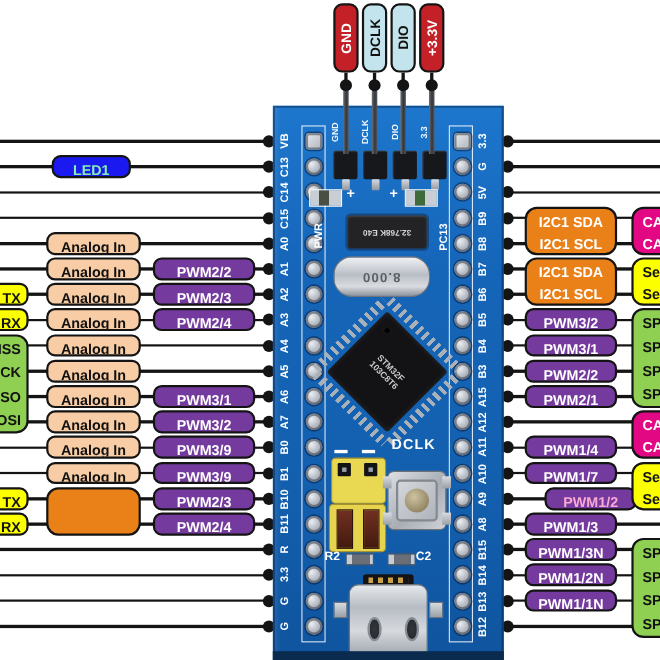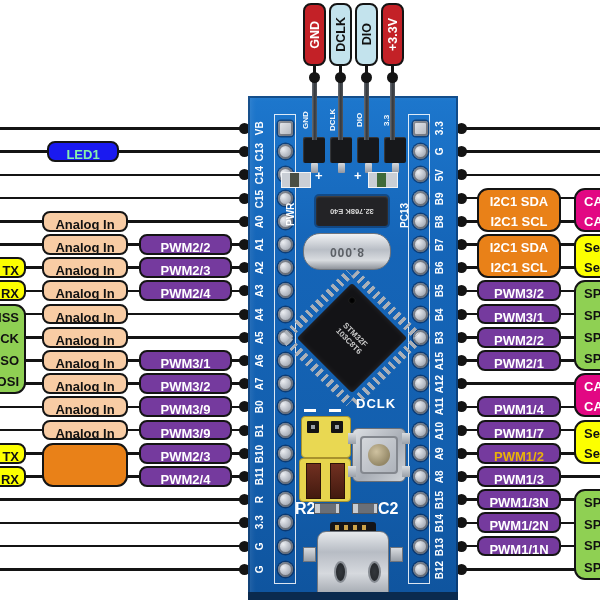--- a/index.html
+++ b/index.html
@@ -66,21 +66,21 @@
   .jslot{position:absolute;width:15px;height:36px;background:linear-gradient(180deg,#713021,#431a0f);border:1px solid #2c1208;box-sizing:border-box;}
   .jmark{position:absolute;width:12px;height:3px;background:#fff;}
   .rstbtn{position:absolute;width:54px;height:54px;border-radius:6px;border:1.5px solid #6c7077;box-sizing:border-box;
        background:linear-gradient(135deg,#dde0e4,#a8adb5 55%,#cfd3d8);}
   .rstbtn .inner{position:absolute;left:7px;top:7px;right:7px;bottom:7px;border:2px solid #84888f;border-radius:4px;
        background:linear-gradient(135deg,#d4d7db,#aeb3bb);}
   .rstbtn .dome{position:absolute;left:50%;top:50%;width:22px;height:22px;margin:-11px 0 0 -11px;border-radius:50%;
        background:radial-gradient(circle at 38% 35%,#cfc2a0,#948867 70%);}
   .tab{position:absolute;width:8px;height:11px;background:linear-gradient(180deg,#d9dce0,#9aa0a8);}
   .smd{position:absolute;width:26px;height:11px;background:linear-gradient(90deg,#c8ccd2 0 5px,#6a6f77 5px 21px,#c8ccd2 21px 26px);border:1px solid #53575e;box-sizing:border-box;}
-  .bsilk{position:absolute;color:#fff;font-weight:bold;font-size:16px;}
+  .bsilk{position:absolute;color:#fff;font-weight:bold;font-size:11px;}
   .usb{position:absolute;width:72px;height:69px;border:1.5px solid #70757d;border-radius:9px 9px 2px 2px;box-sizing:border-box;
        background:linear-gradient(180deg,#e6e9ec,#b7bcc4 30%,#d6d9de 62%,#989ea6);}
   .usbtop{position:absolute;width:46px;height:13px;background:#141416;border-radius:3px;}
   .usbtop::after{content:"";position:absolute;left:5px;top:3px;width:36px;height:5px;
        background:repeating-linear-gradient(90deg,#caa24a 0 4px,#141416 4px 9px);}
   .usboval{position:absolute;width:13px;height:22px;border-radius:50%;background:radial-gradient(#33373c,#23262a);border:2px solid #878c93;box-sizing:border-box;}
   .usbtab{position:absolute;width:13px;height:15px;background:linear-gradient(180deg,#d9dce0,#9aa0a8);border:1px solid #70757d;box-sizing:border-box;}
   .bstrip{position:absolute;left:0;bottom:0;width:100%;height:8px;background:#0a2a4e;}
 </style>
 </head>
@@ -439,21 +439,21 @@
       </div>
       <div class="lbox c-center" style="left: 477px; top: 350px; width: 84px; height: 20.9px; background: rgb(117, 58, 158); color: rgb(255, 255, 255);">
         <div class="bline">PWM2/1</div>
       </div>
       <div class="lbox c-center" style="left: 477px; top: 396.4px; width: 84px; height: 20.9px; background: rgb(117, 58, 158); color: rgb(255, 255, 255);">
         <div class="bline">PWM1/4</div>
       </div>
       <div class="lbox c-center" style="left: 477px; top: 419.6px; width: 84px; height: 20.9px; background: rgb(117, 58, 158); color: rgb(255, 255, 255);">
         <div class="bline">PWM1/7</div>
       </div>
-      <div class="lbox c-center" style="left: 477px; top: 442.8px; width: 84px; height: 20.9px; background: rgb(117, 58, 158); color: #eab308; justify-content: center;">
+      <div class="lbox c-center" style="left: 495px; top: 442.8px; width: 84px; height: 20.9px; background: rgb(117, 58, 158); color: #f9a8d4; justify-content: center;">
         <div class="bline">PWM1/2</div>
       </div>
       <div class="lbox c-center" style="left: 477px; top: 466px; width: 84px; height: 20.9px; background: rgb(117, 58, 158); color: rgb(255, 255, 255);">
         <div class="bline">PWM1/3</div>
       </div>
       <div class="lbox c-center" style="left: 477px; top: 489.2px; width: 84px; height: 20.9px; background: rgb(117, 58, 158); color: rgb(255, 255, 255);">
         <div class="bline">PWM1/3N</div>
       </div>
       <div class="lbox c-center" style="left: 477px; top: 512.4px; width: 84px; height: 20.9px; background: rgb(117, 58, 158); color: rgb(255, 255, 255);">
         <div class="bline">PWM1/2N</div>

